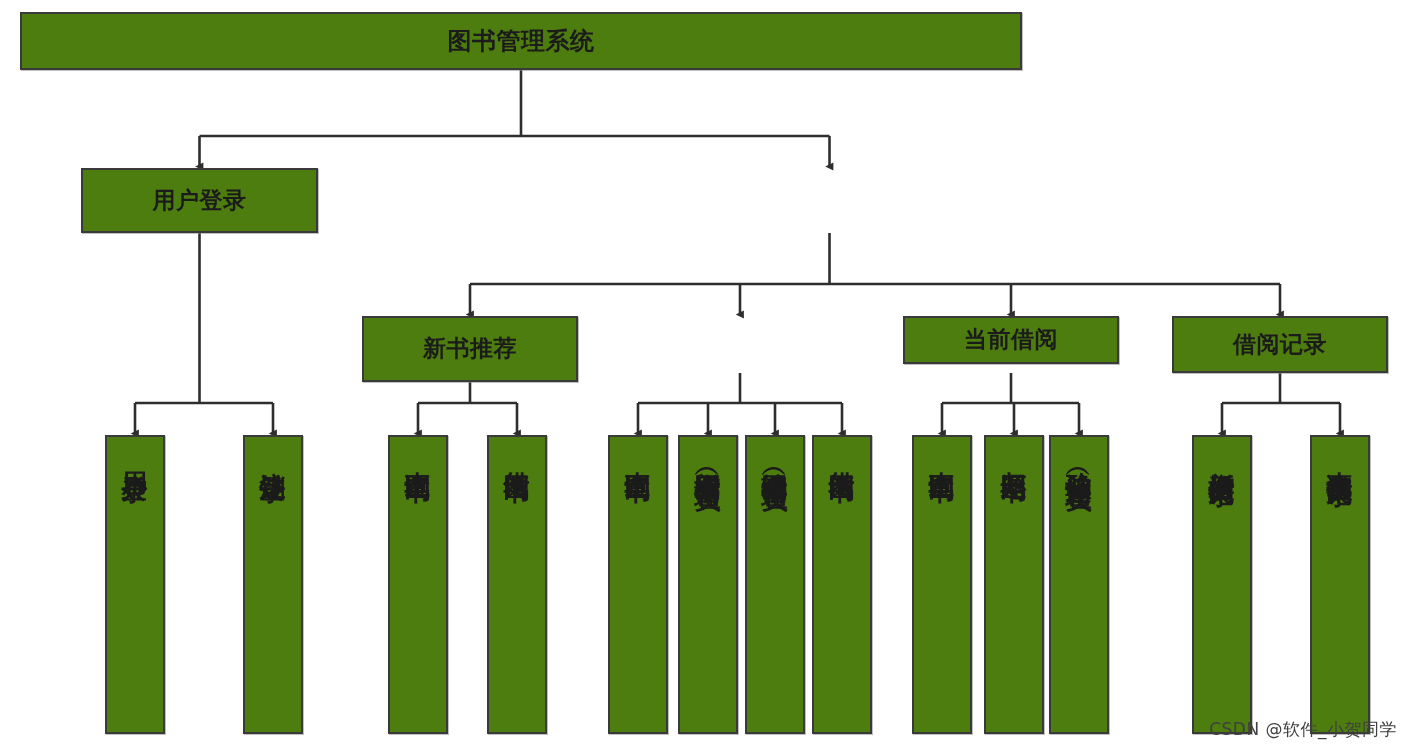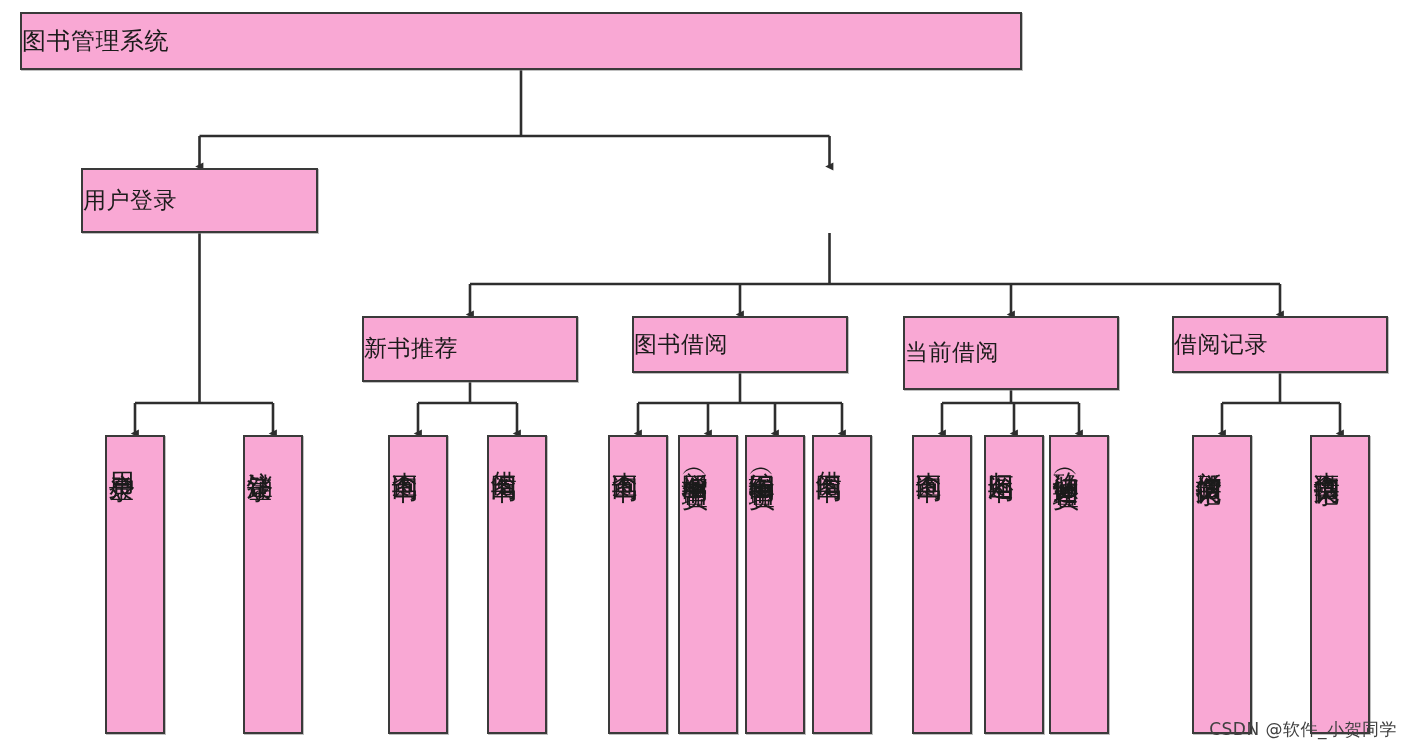--- a/index.html
+++ b/index.html
@@ -22,26 +22,27 @@
     left: 0;
     top: 0;
     width: 1405px;
     height: 747px;
     pointer-events: none;
   }
   .node {
     position: absolute;
     box-sizing: border-box;
     border: 2.5px solid #3a3a3a;
-    background: #f9a8d4;
+    background: #4d7c0f;
     display: flex;
     align-items: center;
-    justify-content: flex-start;
+    justify-content: center;
     color: #1b1b1b;
     box-shadow: 1px 1px 0 rgba(140,140,140,0.55);
+    font-weight: bold;
   }
   .node .lbl {
     display: block;
     text-align: center;
     letter-spacing: 0.5px;
   }
   .node.h .lbl {
     font-size: 23px;
     line-height: 1.1;
     white-space: nowrap;
@@ -123,24 +124,21 @@
     <span class="lbl">图书管理系统</span>
   </div>
 
   <div class="node h" style="left:81px;top:168px;width:237px;height:65px;">
     <span class="lbl">用户登录</span>
   </div>
 
   <div class="node h" style="left:362px;top:316px;width:216px;height:66px;">
     <span class="lbl">新书推荐</span>
   </div>
-  <div class="node h" style="left:632px;top:316px;width:216px;height:57px;">
-    <span class="lbl">图书借阅</span>
-  </div>
-  <div class="node h" style="left:903px;top:316px;width:216px;height:74px;">
+  <div class="node h" style="left:903px;top:316px;width:216px;height:48px;">
     <span class="lbl">当前借阅</span>
   </div>
   <div class="node h" style="left:1172px;top:316px;width:216px;height:57px;">
     <span class="lbl">借阅记录</span>
   </div>
 
   <div class="node v" style="left:105px;top:435px;width:60px;height:299px;">
     <span class="lbl">用户登录</span>
   </div>
   <div class="node v" style="left:243px;top:435px;width:60px;height:299px;">

